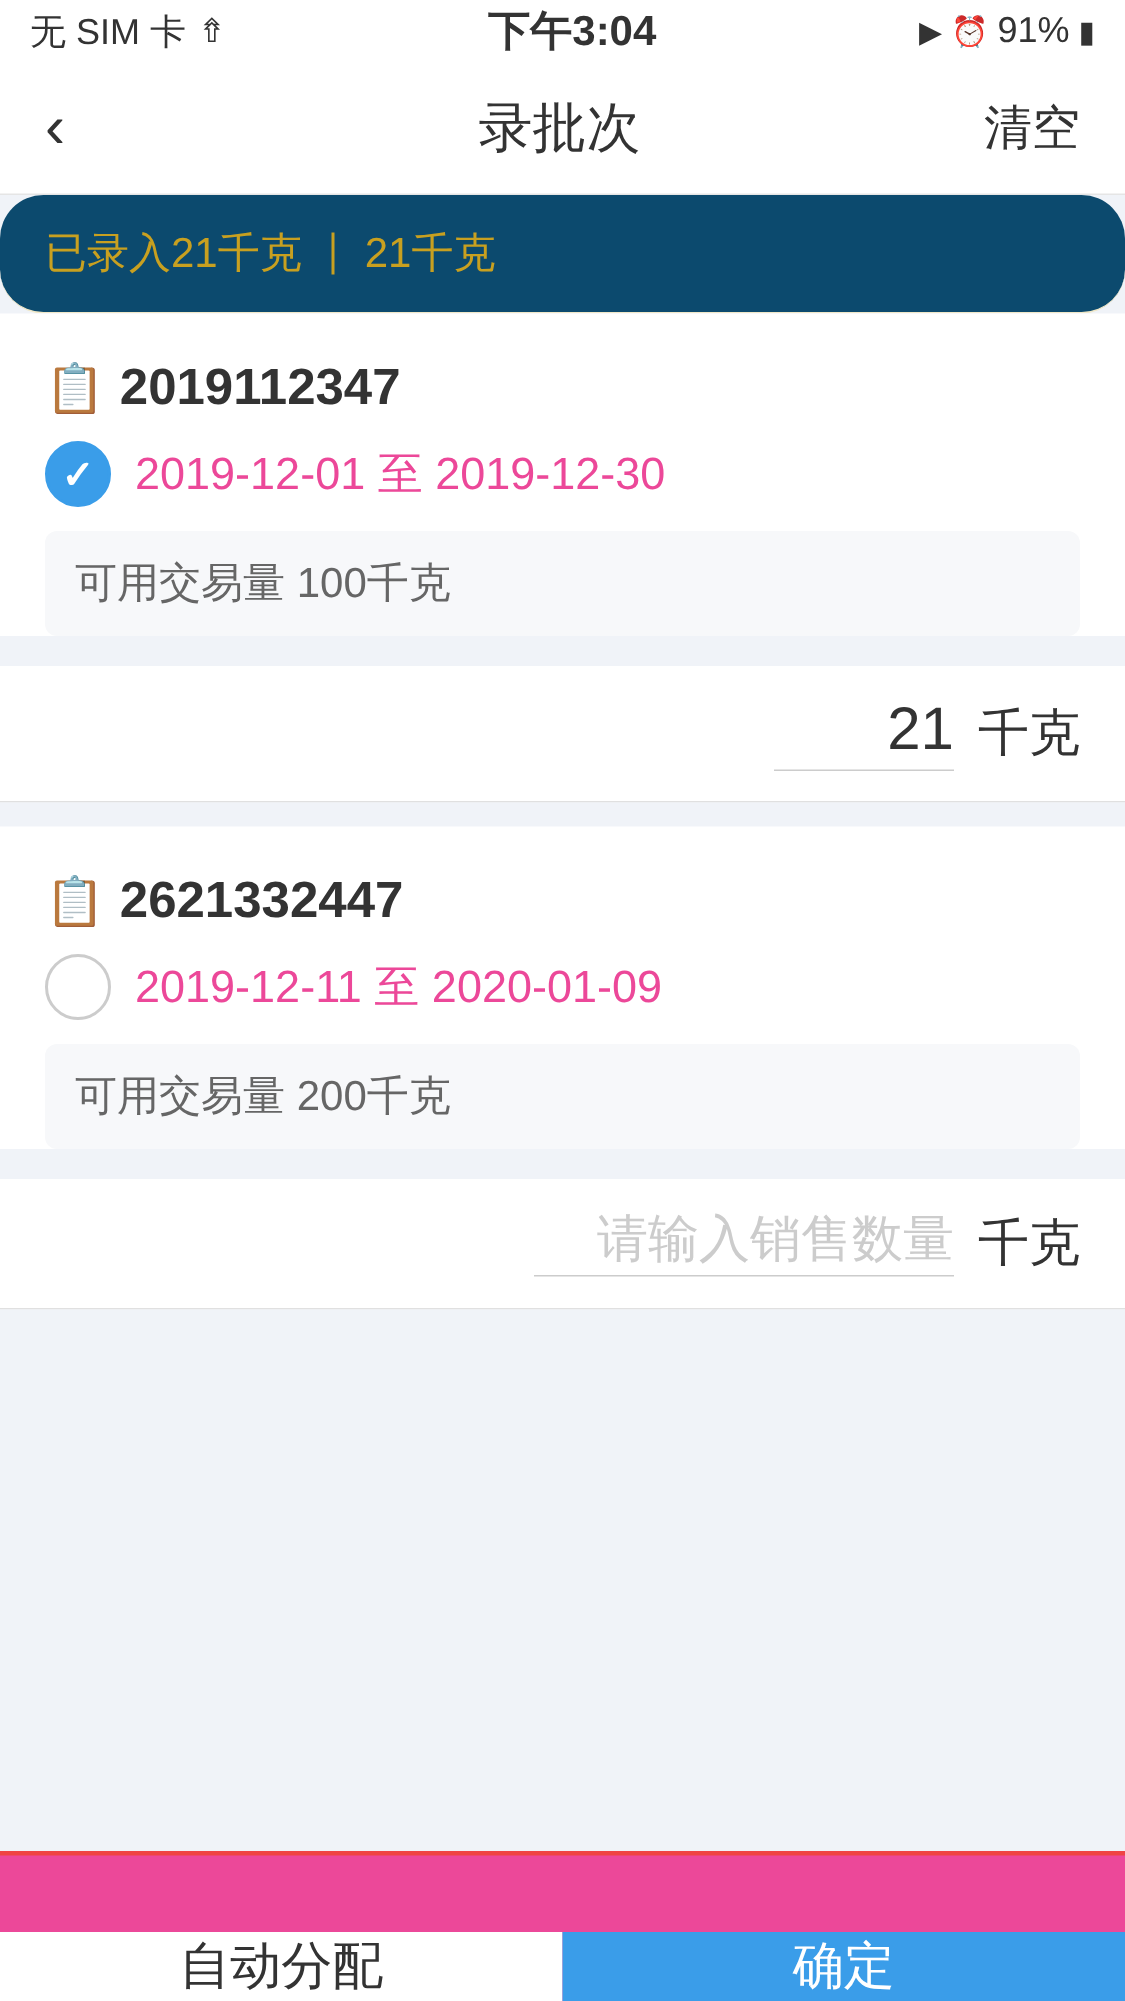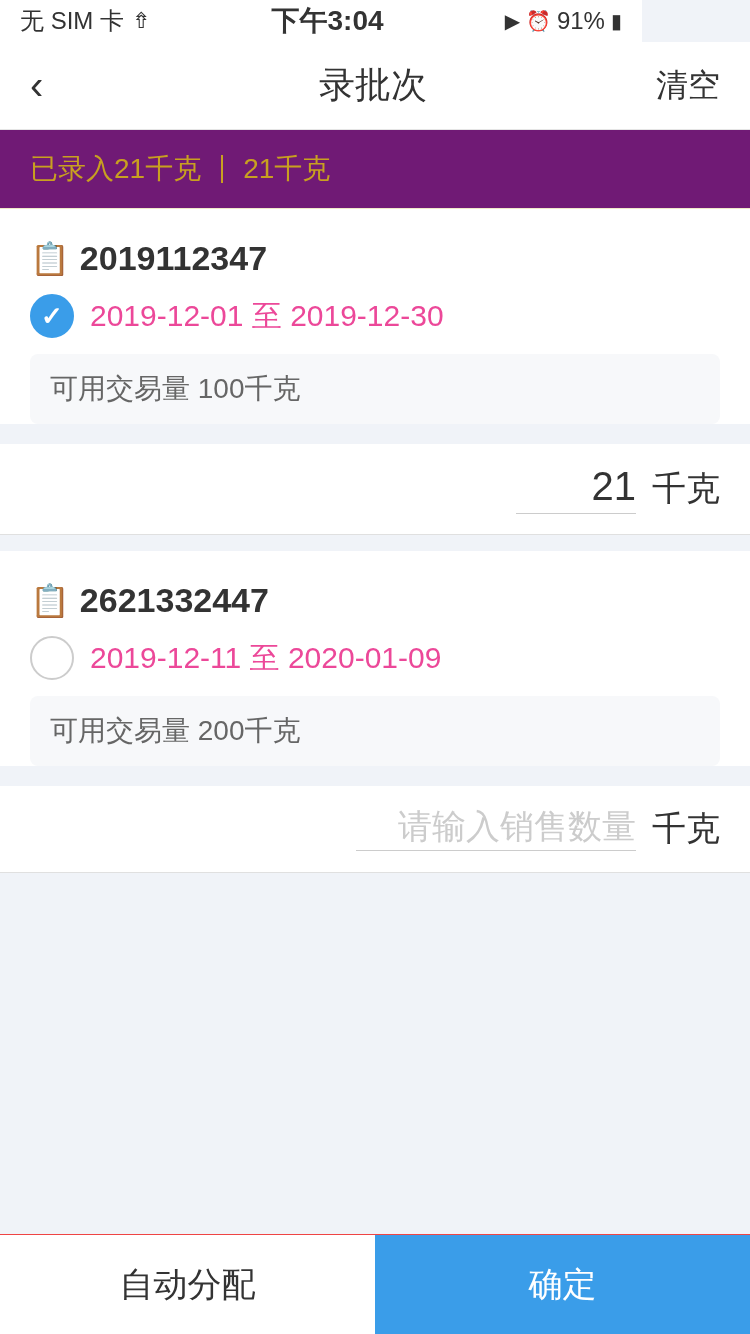--- a/index.html
+++ b/index.html
@@ -8,21 +8,21 @@
       width: 750px;
       min-height: 1334px;
       font-family: -apple-system, "PingFang SC", "Helvetica Neue", sans-serif;
       background: #f0f3f8;
       font-size: 28px;
       color: #333;
     }
 
     
     .status-bar {
-      width: 642px;
+      width: 750px;
       height: 42px;
       background: #fff;
       display: flex;
       align-items: center;
       justify-content: space-between;
       padding: 0 20px;
       font-size: 24px;
       color: #333;
     }
     .status-left {
@@ -65,26 +65,27 @@
     }
     .nav-clear {
       font-size: 32px;
       color: #333;
       cursor: pointer;
     }
 
     
     .summary-bar {
       width: 750px;
-      background: #701a75;
+      background: #0c4a6e;
       padding: 20px 30px;
       display: flex;
       align-items: center;
       gap: 20px;
       border-bottom: 1px solid #f0e8c8;
+      border-radius: 29px;
     }
     .summary-recorded {
       font-size: 28px;
       color: #c8a020;
     }
     .summary-divider {
       width: 2px;
       height: 28px;
       background: #c8a020;
     }
@@ -230,22 +231,23 @@
     }
 
     
     .bottom-bar {
       position: fixed;
       bottom: 0;
       left: 0;
       width: 750px;
       height: 100px;
       display: flex;
-      background: #86efac;
-      border-top: 1px solid #ef4444;
+      background: #ec4899;
+      border-top: 3px solid #ef4444;
+      align-items: flex-end;
     }
     .btn-auto {
       flex: 1;
       display: flex;
       align-items: center;
       justify-content: center;
       font-size: 34px;
       color: #333;
       background: #fff;
       border: none;

